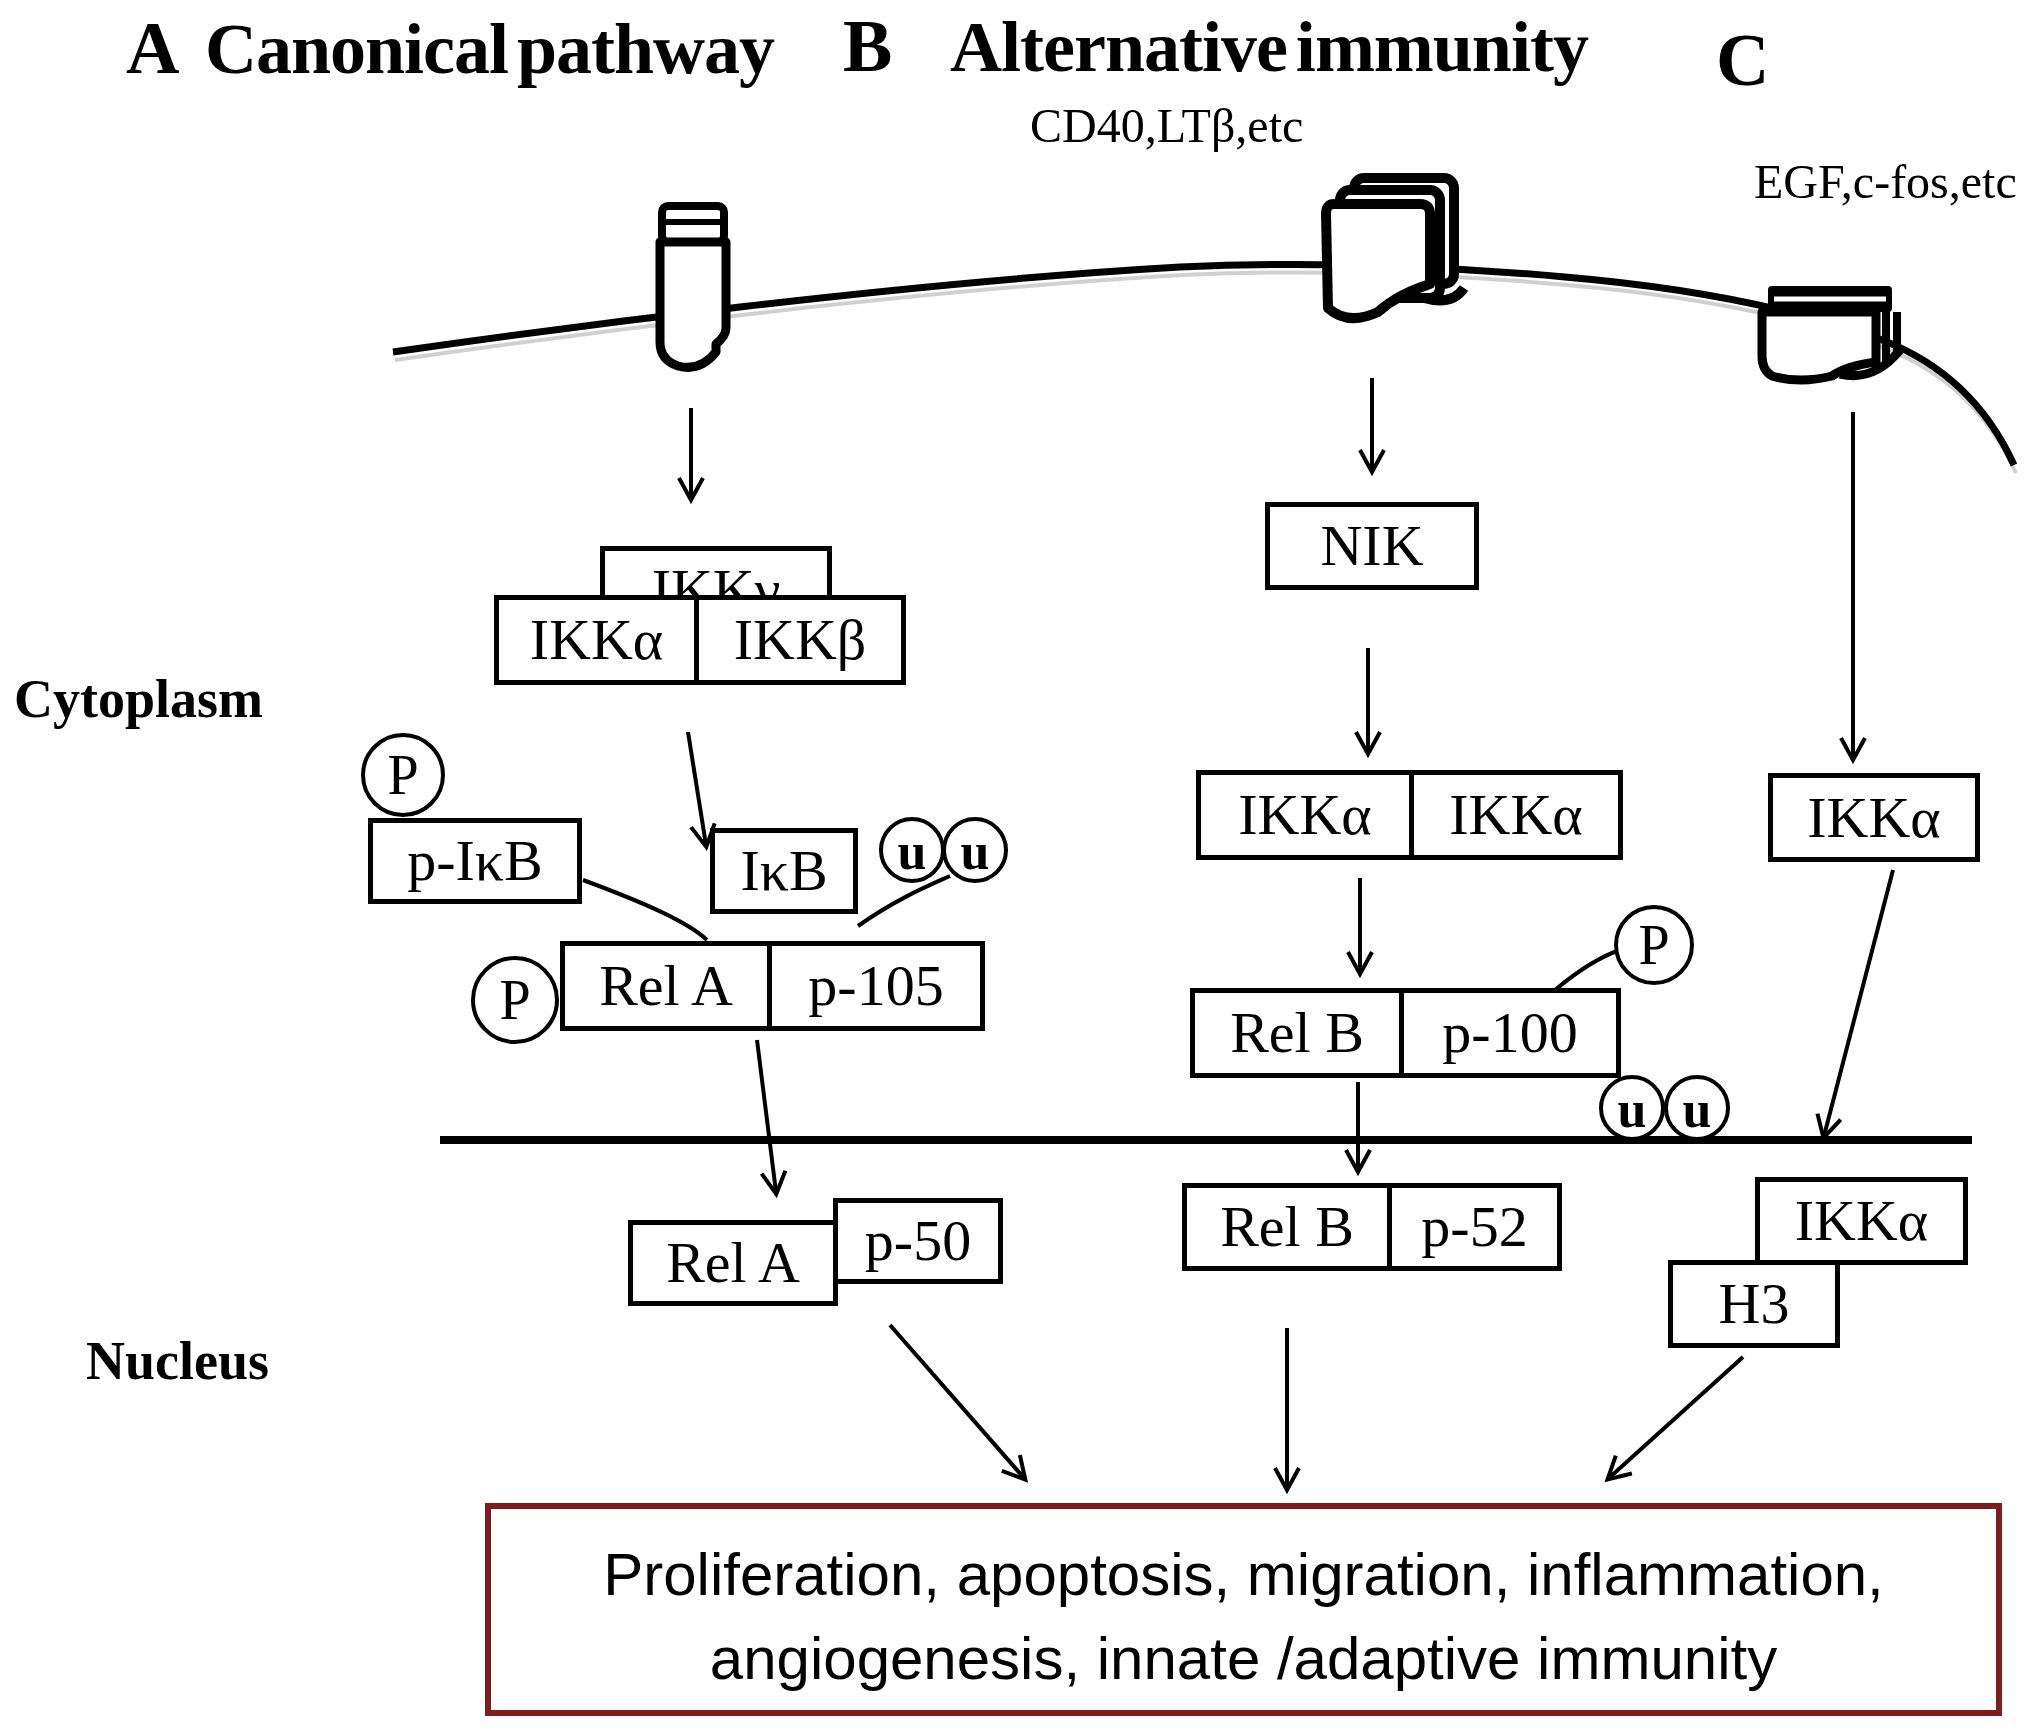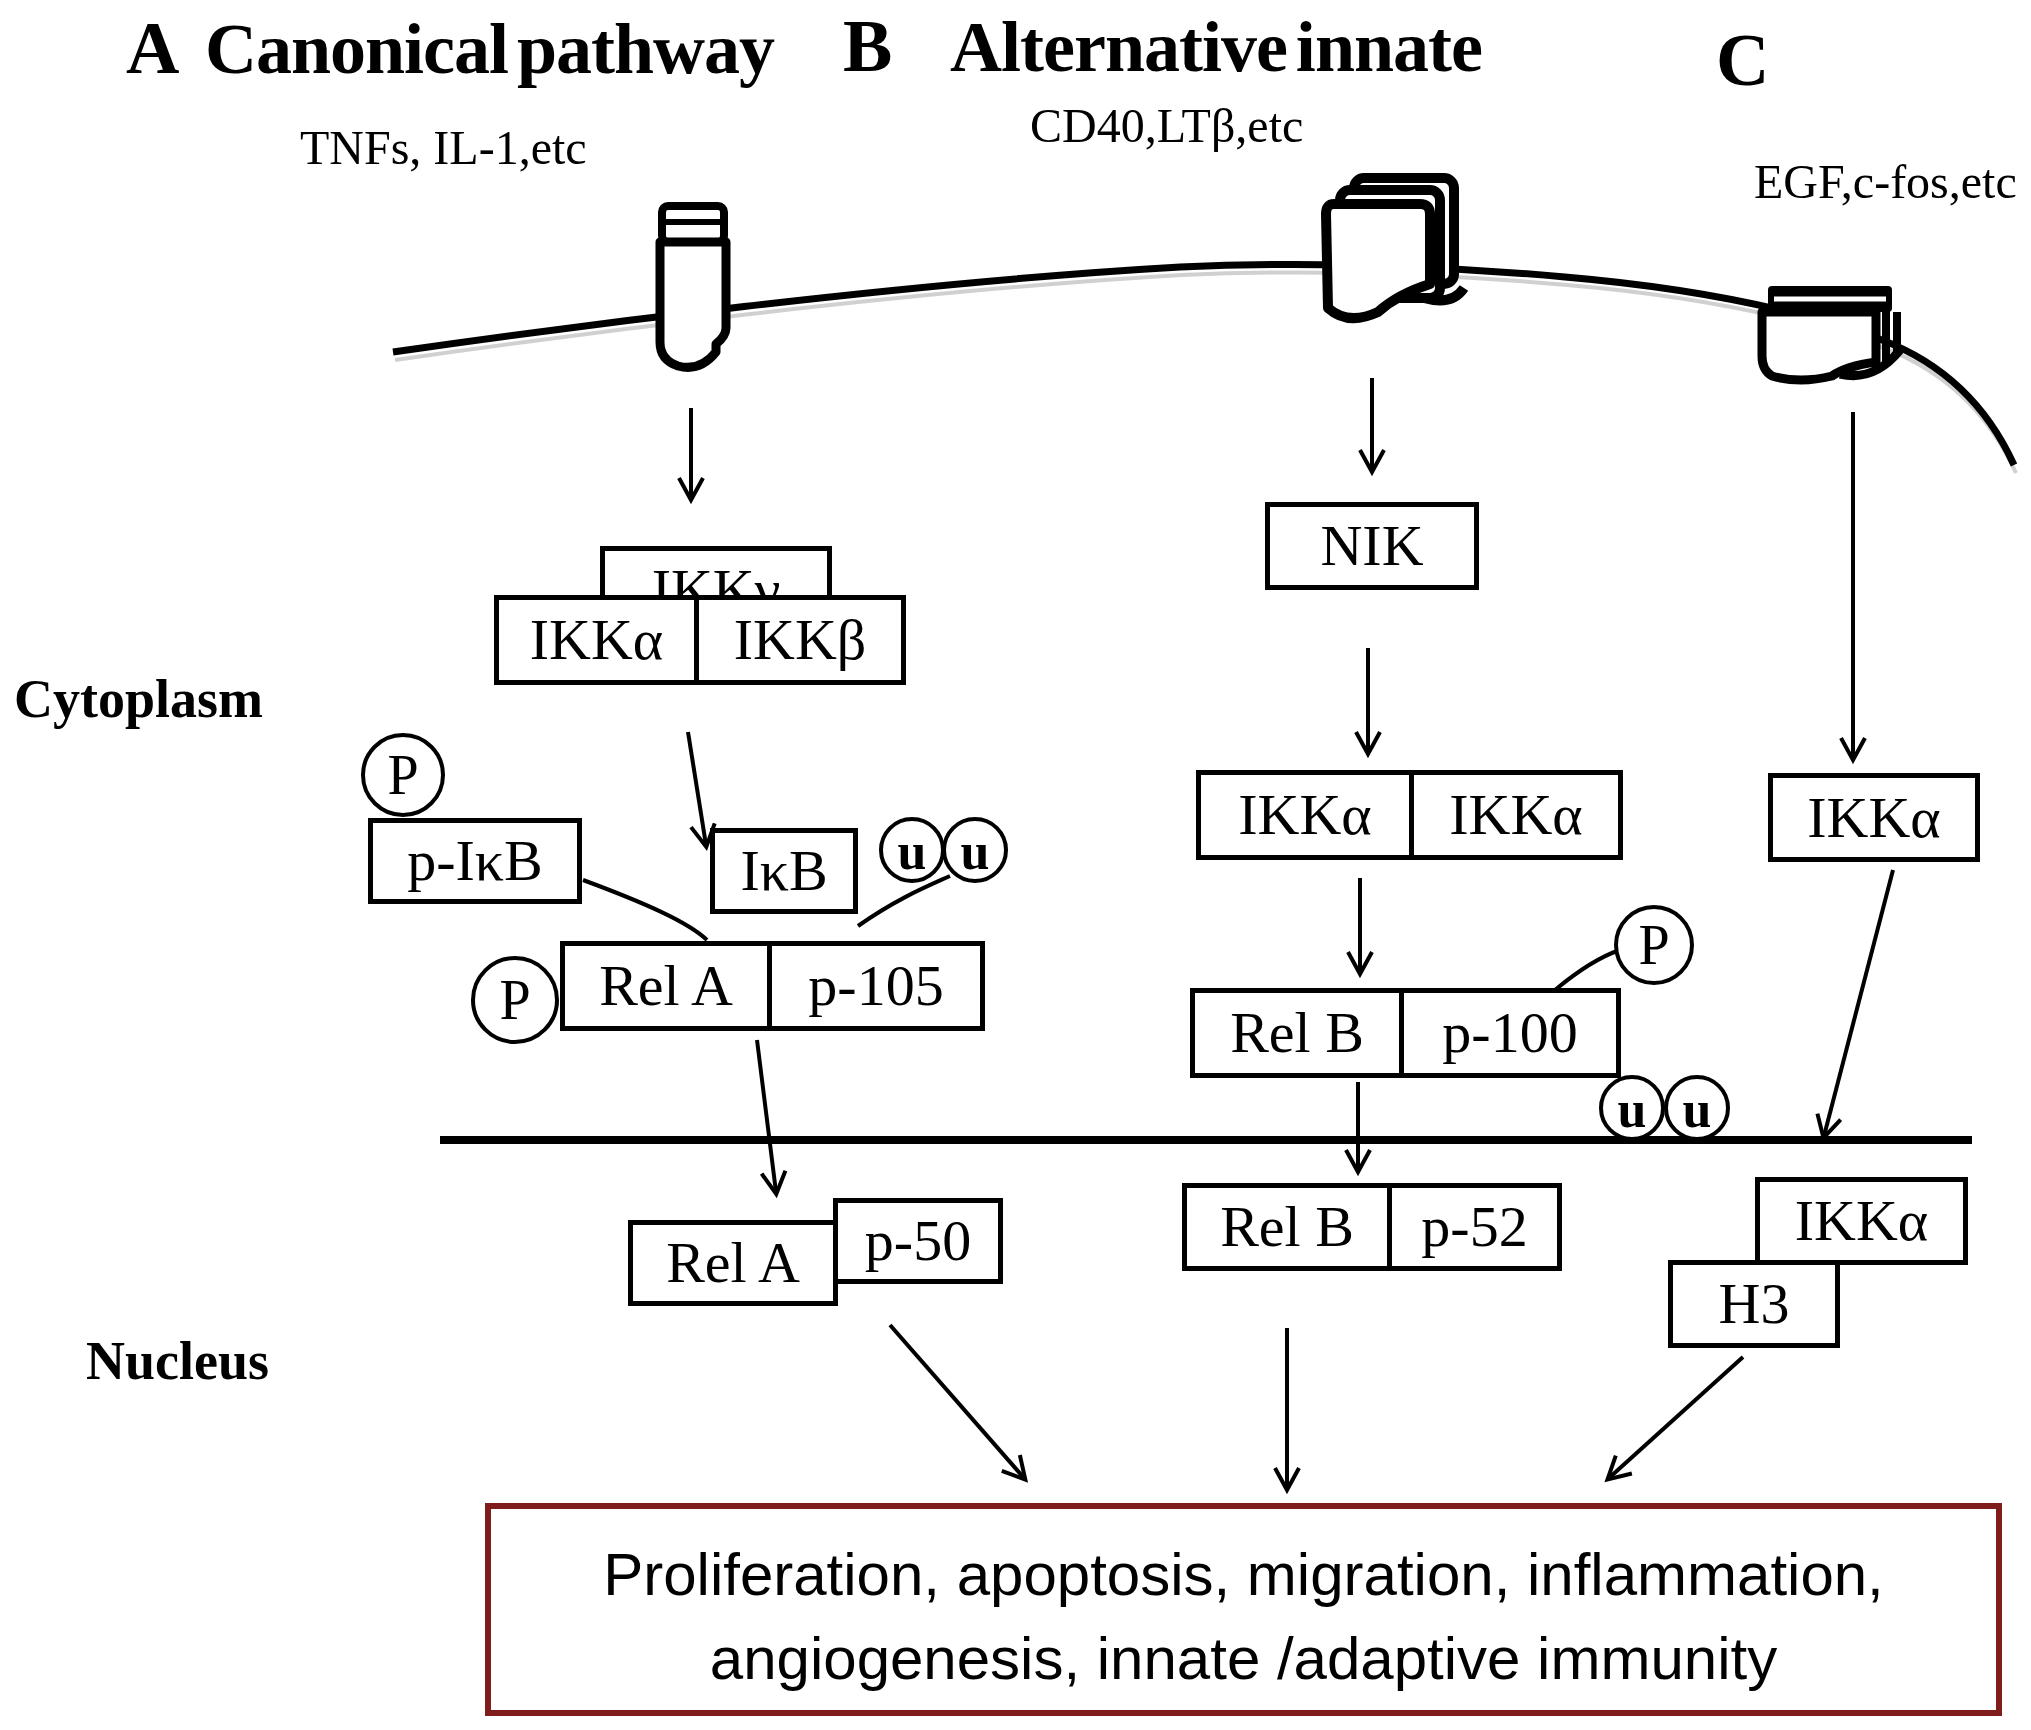--- a/index.html
+++ b/index.html
@@ -77,24 +77,23 @@
     <line x1="1743" y1="1357" x2="1609" y2="1478" stroke="#000" stroke-width="4" marker-end="url(#ah)"></line>
 
     <path d="M583,880 C645,903 688,922 707,940" fill="none" stroke="#000" stroke-width="4"></path>
     <path d="M858,926 C898,898 928,886 950,876" fill="none" stroke="#000" stroke-width="4"></path>
     <path d="M1555,990 C1585,965 1605,955 1620,950" fill="none" stroke="#000" stroke-width="4"></path>
   </svg>
 
   <div class="abs title-letter" style="left:126px;top:6px;">A</div>
   <div class="abs title-text" style="left:205px;top:8px;">Canonical pathway</div>
   <div class="abs title-letter" style="left:843px;top:4px;">B</div>
-  <div class="abs title-text" style="left:950px;top:6px;">Alternative innate</div>
+  <div class="abs title-text" style="left:950px;top:6px;">Alternative immunity</div>
   <div class="abs title-letter" style="left:1716px;top:18px;">C</div>
 
-  <div class="abs ligand" style="left:300px;top:120px;">TNFs, IL-1,etc</div>
   <div class="abs ligand" style="left:1030px;top:98px;">CD40,LTβ,etc</div>
   <div class="abs ligand" style="left:1718px;top:154px;margin-left:36px;">EGF,c-fos,etc</div>
 
   <div class="abs compartment" style="left:14px;top:668px;">Cytoplasm</div>
   <div class="abs compartment" style="left:86px;top:1330px;">Nucleus</div>
 
   <div class="node" style="left:600px;top:512px;width:232px;height:88px;margin-top:34px;">IKKγ</div>
   <div class="node" style="left:494px;top:595px;width:205px;height:90px;">IKKα</div>
   <div class="node" style="left:368px;top:818px;width:214px;height:86px;">p-IκB</div>
   <div class="node" style="left:694px;top:595px;width:212px;height:90px;">IKKβ</div>

